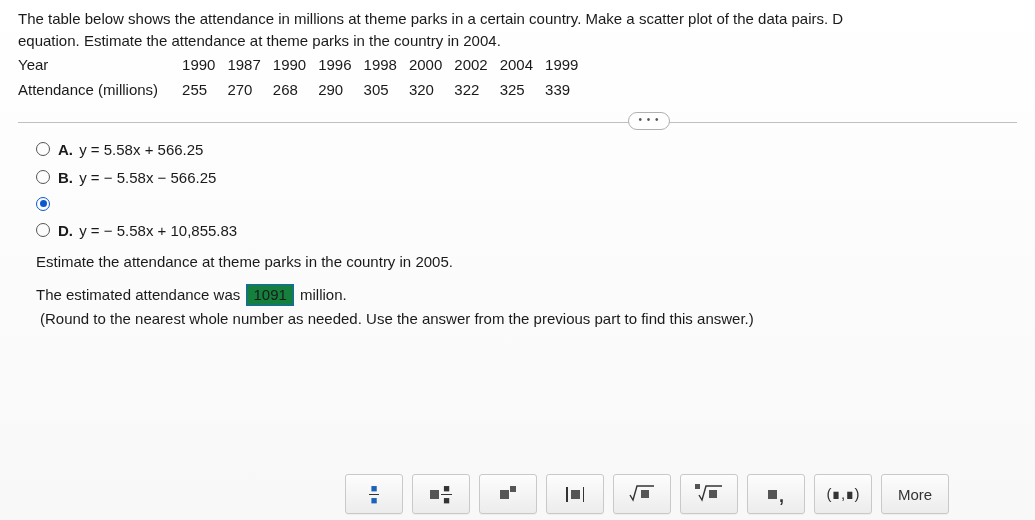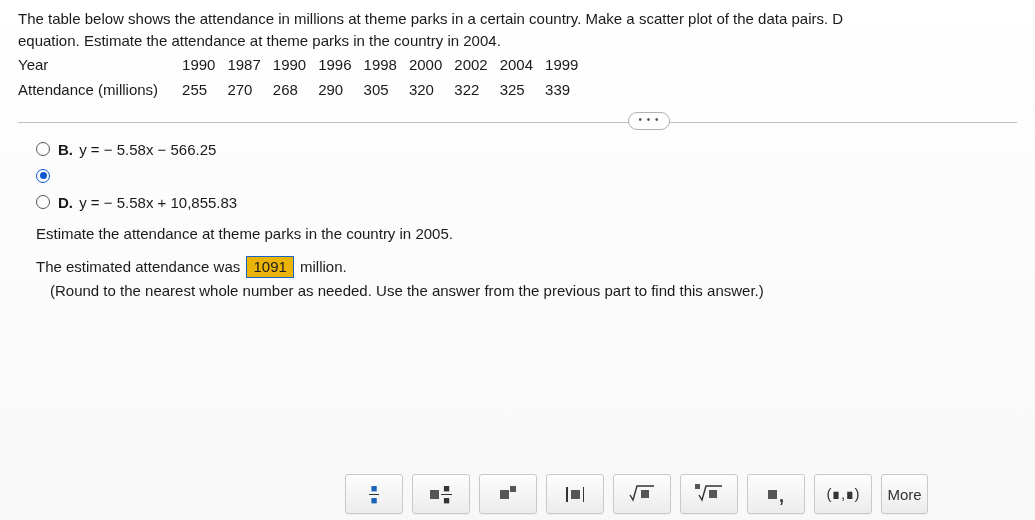--- a/index.html
+++ b/index.html
@@ -63,29 +63,29 @@
       height: 7px;
       background: #0b57d0;
       border-radius: 50%;
     }
     .choice-letter { font-weight: 700; margin-right: 2px; }
     .estimate-prompt { margin: 10px 0 14px 18px; }
     .answer-line { margin: 0 0 4px 18px; }
     .answer-input {
       display: inline-block;
       border: 1.5px solid #1565c0;
-      background: #eab308;
+      background: #15803d;
       padding: 1px 6px 1px 6px;
       min-width: 44px;
       text-align: left;
       font-size: 15px;
       line-height: 1.2;
       margin: 0 2px;
     }
-    .hint { margin-left: 32px; font-size: 15px; }
+    .hint { margin-left: 22px; font-size: 15px; }
     .toolbar {
       position: absolute;
       bottom: 6px;
       left: 345px;
       display: flex;
       gap: 9px;
     }
     .tb-btn {
       width: 58px;
       height: 40px;
@@ -93,21 +93,21 @@
       border: 1px solid #c9c9c9;
       border-radius: 3px;
       display: flex;
       align-items: center;
       justify-content: center;
       font-size: 15px;
       color: #333;
       cursor: pointer;
       box-shadow: 0 1px 0 rgba(0,0,0,0.04);
     }
-    .more-btn { width: 47px; font-size: 15px; color: #333; }
+    .more-btn { width: 68px; font-size: 15px; color: #333; }
     .frac { display:inline-flex; flex-direction:column; align-items:center; line-height:1; }
     .frac .n, .frac .d { font-size:11px; padding:0 2px; }
     .frac .n { border-bottom:1.2px solid #333; }
     .mixed { display:inline-flex; align-items:center; gap:2px; }
     .sq { display:inline-block; width:9px; height:9px; background:#555; }
     .abs { display:inline-flex; align-items:center; gap:3px; }
     .abs::before, .abs::after { content:""; width:1.2px; height:15px; background:#333; }
     .expo { display:inline-flex; align-items:flex-start; }
     .expo .base { width:9px; height:9px; background:#555; }
     .expo .sup { width:6px; height:6px; background:#555; margin-left:1px; margin-top:-4px; }
@@ -154,20 +154,25 @@
   </table>
 
 <div class="divider-wrap">
   <div class="divider-line"></div>
   <div class="ellipsis-pill">• • •</div>
 </div>
 
 <div class="choices">
   <div class="choice">
     <span class="radio"></span>
+    <span><span class="choice-letter">A.</span>
+    <span>y = 5.58x + 566.25</span></span>
+  </div>
+  <div class="choice">
+    <span class="radio"></span>
     <span><span class="choice-letter">B.</span>
     <span>y = − 5.58x − 566.25</span></span>
   </div>
   <div class="choice">
     <span class="radio selected"></span>
   </div>
   <div class="choice">
     <span class="radio"></span>
     <span><span class="choice-letter">D.</span>
     <span>y = − 5.58x + 10,855.83</span></span>

